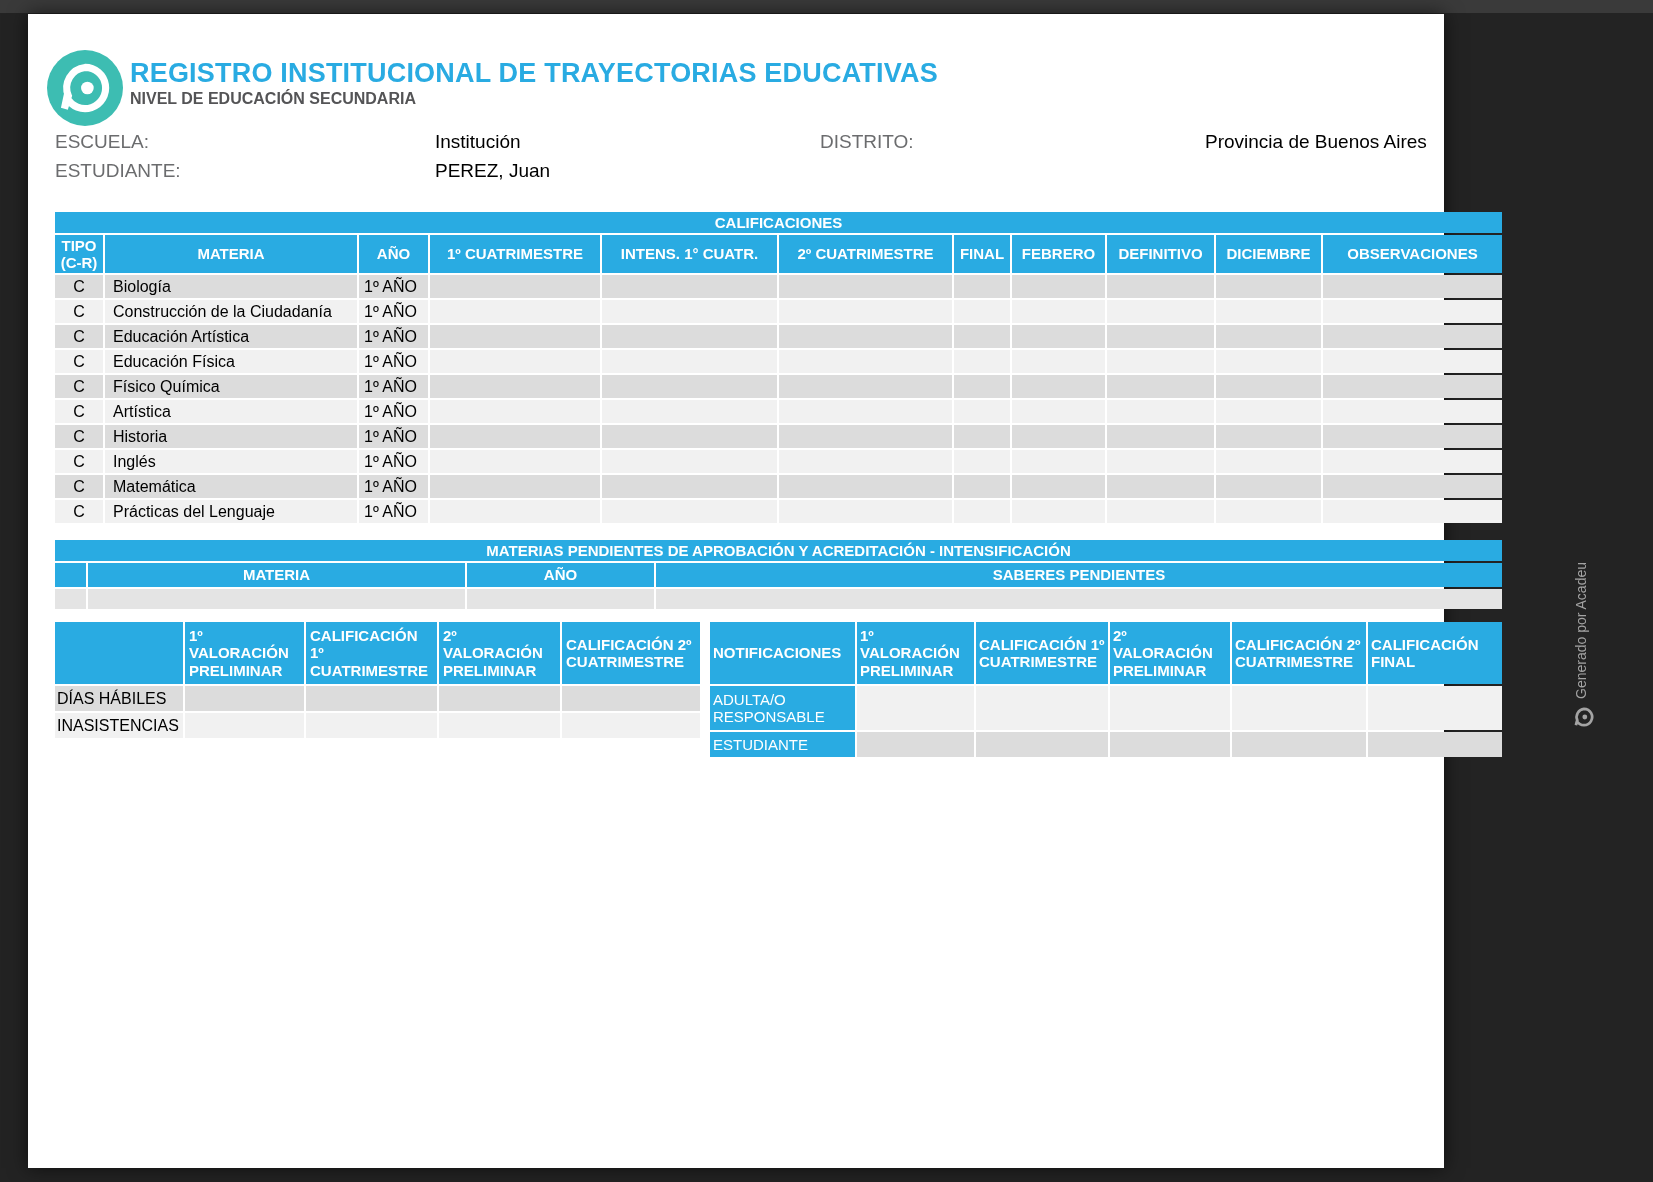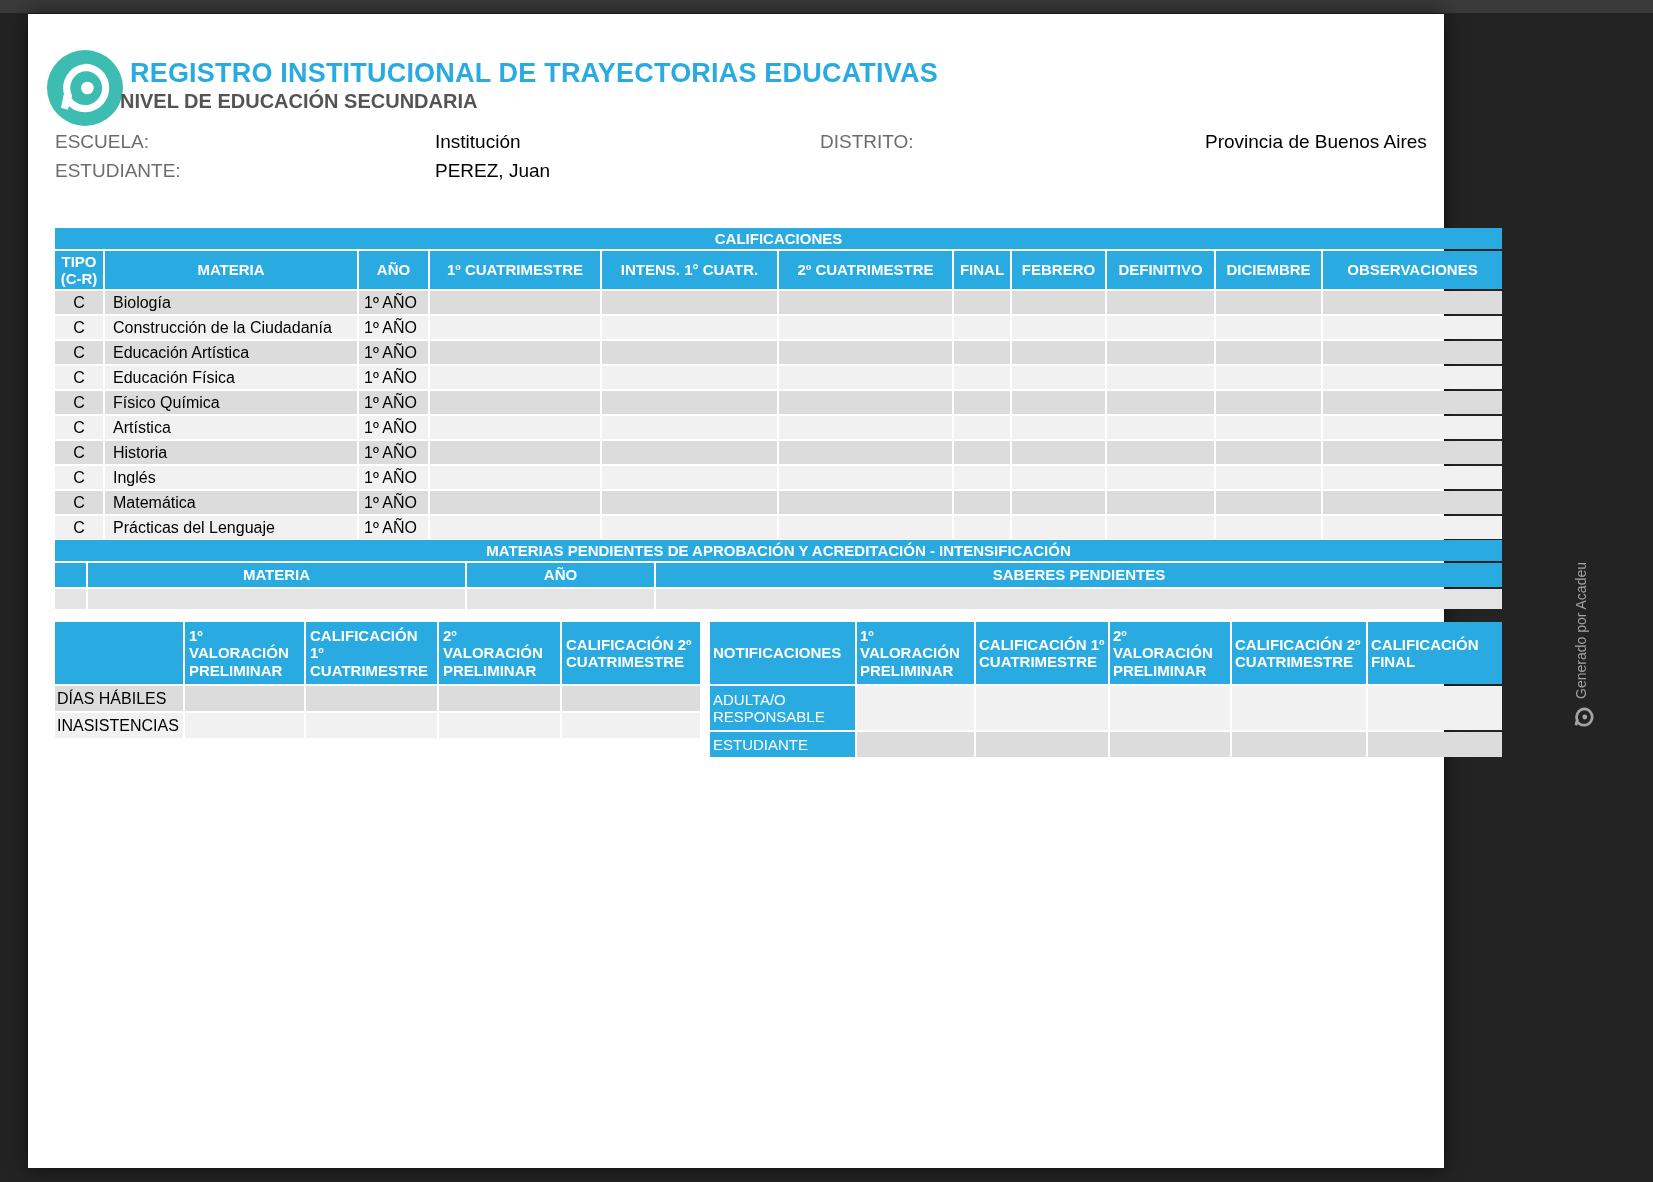--- a/index.html
+++ b/index.html
@@ -11,21 +11,21 @@
     background:#ffffff; box-shadow:0 0 18px rgba(0,0,0,.6);
   }
 
   
   .brand-logo { position:absolute; left:19px; top:36px; width:76px; height:76px; }
   .doc-title {
     position:absolute; left:102px; top:44px; font-size:27px; font-weight:bold;
     color:#29abe2; letter-spacing:.2px; white-space:nowrap;
   }
   .doc-subtitle {
-    position:absolute; left:92px; top:76px; font-size:20px; font-weight:bold;
+    position:absolute; left:102px; top:76px; font-size:16px; font-weight:bold;
     color:#545456; white-space:nowrap;
   }
 
   
   .info { position:absolute; left:27px; top:113px; width:1447px; }
   .info-row { position:relative; height:29px;text-decoration:underline; }
   .info-row span { position:absolute; top:0; font-size:19px; line-height:29px; white-space:nowrap; }
   .lbl { color:#6b6c6e; }
   .val { color:#000; }
   .p1 { left:0; } .p2 { left:380px; } .p3 { left:765px; } .p4 { left:1150px; }
@@ -39,21 +39,21 @@
     background:#29abe2; color:#fff; font-weight:bold; font-size:15px;
     display:flex; align-items:center; justify-content:center; text-align:center;
     line-height:1.15; padding:1px 3px;
   }
   .cell { font-size:16px; color:#000; display:flex; align-items:center; }
   .r-dark  { background:#dcdcdc; }
   .r-light { background:#f1f1f1; }
 
   
   :root { --cal-cols: 48px 252px 69px 170px 175px 173px 56px 93px 107px 105px 1fr; }
-  .cal-table { position:absolute; left:27px; top:214px; width:1447px; }
+  .cal-table { position:absolute; left:27px; top:198px; width:1447px; }
   .cal-title { height:21px; }
   .cal-head, .cal-row {
     display:grid; grid-template-columns:var(--cal-cols); column-gap:2px; margin-top:2px;
   }
   .cal-head > div { height:38px; }
   .cal-row  > div { height:23px; }
   .c-tipo { justify-content:center; }
   .c-mat  { padding-left:8px; }
   .c-anio { padding-left:5px; }
 

